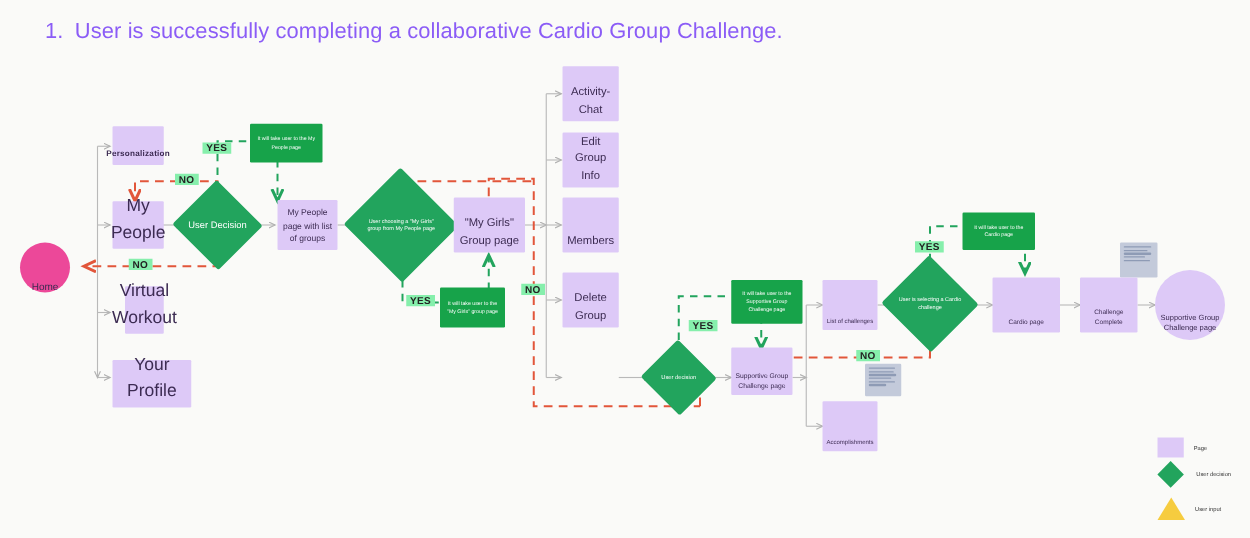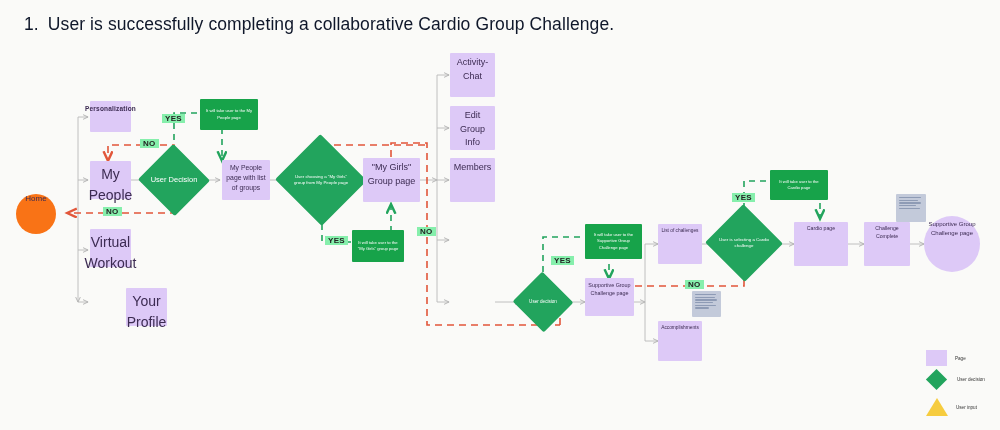--- a/index.html
+++ b/index.html
@@ -7,37 +7,37 @@
     width:1000px;height:430px;
     background:#fafaf8;
     font-family:"Liberation Sans", sans-serif;
     overflow:hidden;
     position:relative;
   }
   #canvas{position:absolute;inset:0;width:1000px;height:430px;}
   svg#wires{position:absolute;left:0;top:0;width:1000px;height:430px;pointer-events:none;}
 
   .title{
-    position:absolute;left:24px;top:14px;
-    font-size:17.5px;color:#0f172a;letter-spacing:.1px;
+    position:absolute;left:36px;top:14px;
+    font-size:17.5px;color:#8b5cf6;letter-spacing:.1px;
     white-space:nowrap;
   }
   .title .num{margin-right:9px;}
 
-  .node{position:absolute;box-sizing:border-box;display:flex;align-items:flex-start;justify-content:center;text-align:center;}
+  .node{position:absolute;box-sizing:border-box;display:flex;align-items:flex-end;justify-content:center;text-align:center;}
 
   .page{
     background:#ddc9f7;color:#3c2b52;
     font-size:14px;line-height:1.5;
     padding:3px;border-radius:1px;
   }
   .page.big{font-size:9px;}
   .page.bold{font-weight:bold;font-size:6.5px;letter-spacing:.2px;}
 
-  .circle{background:#f97316;color:#3c2b52;border-radius:50%;}
+  .circle{background:#ec4899;color:#3c2b52;border-radius:50%;}
   .ellipse{background:#ddc9f7;color:#3c2b52;border-radius:50%;font-size:6px;line-height:1.45;padding:4px;}
 
   .diamond-wrap{position:absolute;}
   .diamond{
     position:absolute;inset:0;
     background:#22a45d;
     transform:rotate(45deg);
     border-radius:2px;
   }
   .diamond-label{
@@ -152,24 +152,24 @@
   <div class="node circle" style="left:16px;top:194px;width:40px;height:40px;font-size:8px;">
     <span>Home</span>
   </div>
 
   <div class="node page bold" style="left:90px;top:101px;width:41px;height:31px;">
     <span>Personalization</span>
   </div>
   <div class="node page" style="left:90px;top:161px;width:41px;height:38px;">
     <span>My People</span>
   </div>
-  <div class="node page" style="left:90px;top:229px;width:41px;height:38px;">
+  <div class="node page" style="left:100px;top:229px;width:31px;height:38px;">
     <span>Virtual Workout</span>
   </div>
-  <div class="node page" style="left:90px;top:288px;width:41px;height:38px;margin-left:36px;">
+  <div class="node page" style="left:90px;top:288px;width:63px;height:38px;">
     <span>Your Profile</span>
   </div>
 
   <div class="diamond-wrap" style="left:148px;top:155px;width:52px;height:50px;">
     <div class="diamond"></div>
     <div class="diamond-label" style="font-size:7.5px;">
       <span>User Decision</span>
     </div>
   </div>
 
@@ -197,20 +197,23 @@
   </div>
 
   <div class="node page big" style="left:450px;top:53px;width:45px;height:44px;">
     <span>Activity-Chat</span>
   </div>
   <div class="node page big" style="left:450px;top:106px;width:45px;height:44px;">
     <span>Edit Group Info</span>
   </div>
   <div class="node page big" style="left:450px;top:158px;width:45px;height:44px;">
     <span>Members</span>
+  </div>
+  <div class="node page big" style="left:450px;top:218px;width:45px;height:44px;">
+    <span>Delete Group</span>
   </div>
 
   <div class="diamond-wrap" style="left:521px;top:281px;width:44px;height:42px;">
     <div class="diamond"></div>
     <div class="diamond-label" style="font-size:4.6px;">
       <span>User decision</span>
     </div>
   </div>
 
   <div class="note" style="position:absolute;left:585px;top:224px;width:49px;height:29px;display:flex;align-items:center;justify-content:center;">

